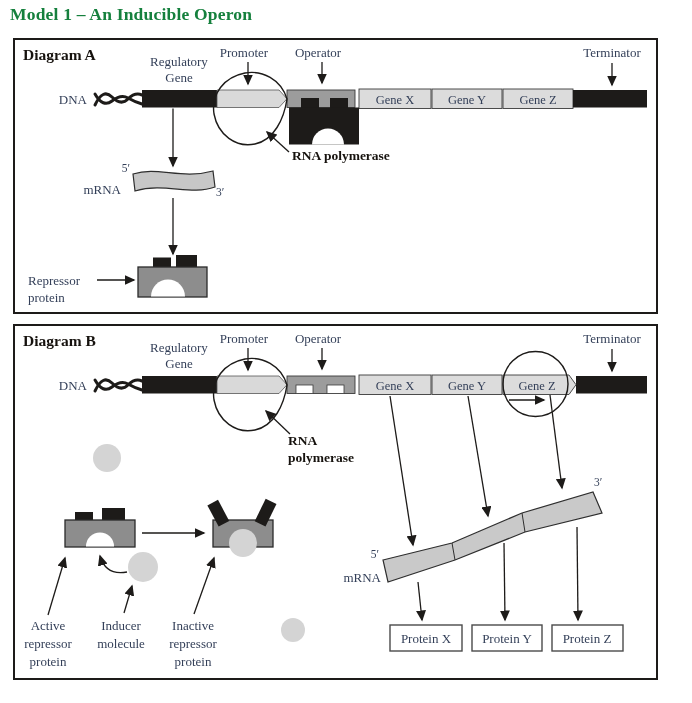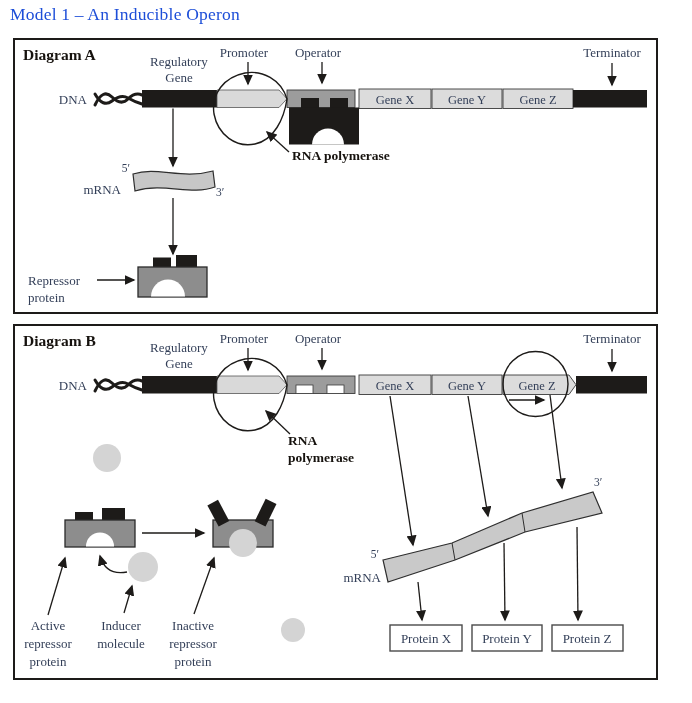--- a/index.html
+++ b/index.html
@@ -1,17 +1,17 @@
 <!DOCTYPE html>
 <html><head>
 <meta charset="utf-8">
 <style>
   html,body{margin:0;padding:0;background:#ffffff;}
   #page{position:relative;width:692px;height:703px;background:#fff;font-family:"Liberation Serif",serif;overflow:hidden;}
-  #figure-title{position:absolute;left:10px;top:4px;font-size:17.5px;font-weight:normal;color:#1d4ed8;letter-spacing:.2px;}
+  #figure-title{position:absolute;left:10px;top:4px;font-size:17.5px;font-weight:bold;color:#15803d;letter-spacing:.2px;}
   svg{position:absolute;}
   svg text{font-family:"Liberation Serif",serif;}
   .lbl{fill:#333f58;font-size:13px;}
   .lbl-mid{text-anchor:middle;}
   .lbl-end{text-anchor:end;}
   .gene-lbl{fill:#333f58;font-size:12.5px;text-anchor:middle;}
   .prime{fill:#333f58;font-size:11.5px;}
   .panel-title{fill:#16120e;font-size:15.5px;font-weight:bold;}
   .bold-lbl{fill:#16120e;font-size:13.5px;font-weight:bold;}
   .arrow{stroke:#1d1b19;stroke-width:1.3;fill:none;}

